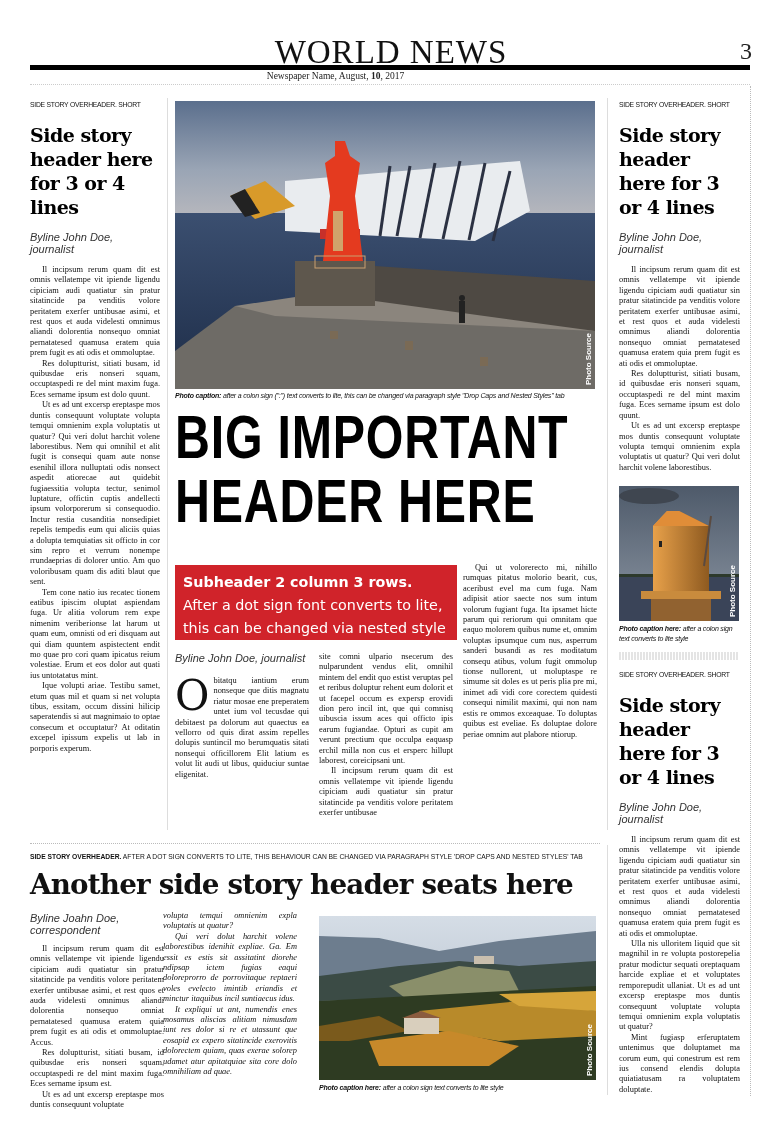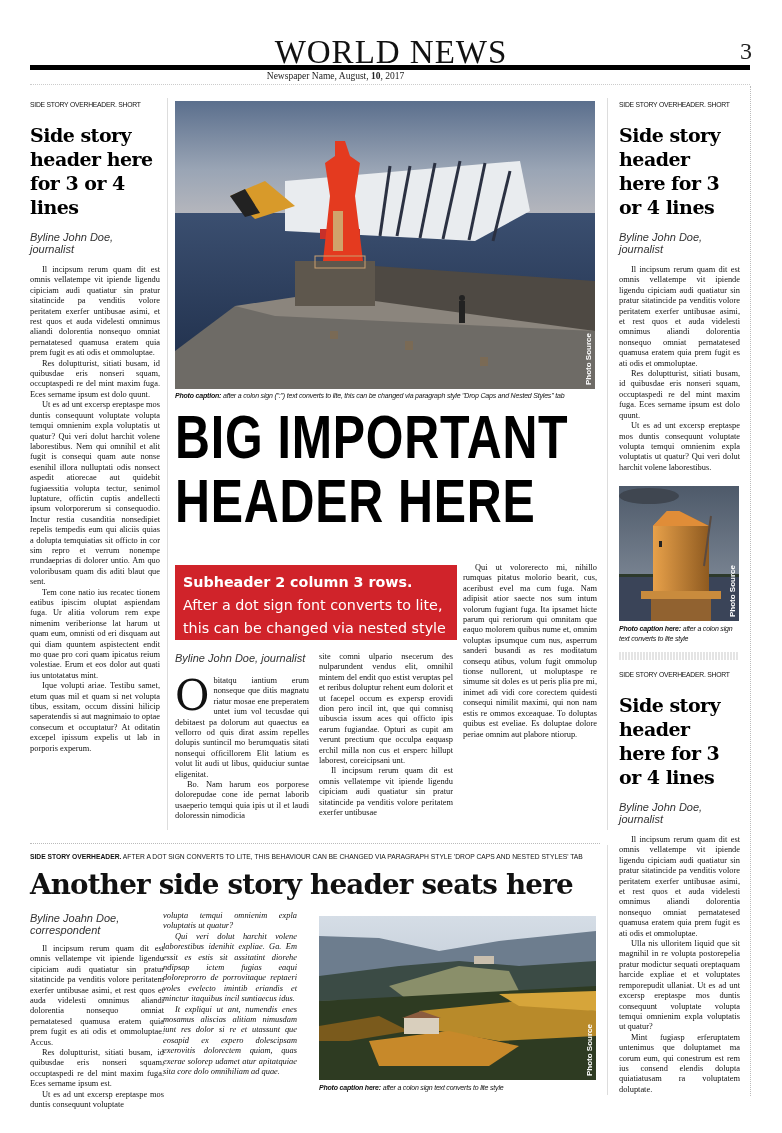--- a/index.html
+++ b/index.html
@@ -123,21 +123,20 @@
   <div>HEADER HERE</div>
 </div>
 
 <div class="subheader"><b>Subheader 2 column 3 rows.</b><span> After a dot sign font converts to lite, this can be changed via nested style</span></div>
 
 <div class="col" style="left:175px;top:652px;width:134px;">
   <div class="byline">Byline John Doe, journalist</div>
   <div class="body-text" style="margin-top:12px;">
     <span class="dropcap">O</span>
     <span>bitatqu iantium erum nonseque que ditis magnatu riatur mosae ene preperatem untet ium vol tecusdae qui debitaest pa dolorum aut quaectus ea vellorro od quis dirat assim repelles dolupis suntincil mo berumquatis sitati nonsequi officillorem Elit latium es volut lit audi ut libus, quiduciur suntae eligenitat.</span>
-    <p>Bo. Nam harum eos porporese dolorepudae cone ide pernat laborib usaeperio temqui quia ipis ut il et laudi doloressin nimodicia</p>
   </div>
 </div>
 <div class="col" style="left:319px;top:652px;width:134px;">
   <div class="body-text">
     <div>site comni ulpario nsecerum des nulparundent vendus elit, omnihil mintem del endit quo estist veruptas pel et reribus doluptur rehent eum dolorit et ut facepel occum es expersp erovidi dion pero incil int, que qui comnisq uibuscia issum aces qui officto ipis earum fugiandae. Opturi as cupit am verunt prectium que occulpa eaquasp erchil milla non cus et ersperc hillupt laborest, coreicipsani unt.</div>
     <p>Il incipsum rerum quam dit est omnis vellatempe vit ipiende ligendu cipiciam audi quatiatur sin pratur sitatincide pa venditis volore peritatem exerfer untibusae</p>
   </div>
 </div>
 <div class="col" style="left:463px;top:563px;width:134px;">
   <div class="body-text">
@@ -206,21 +205,21 @@
   <div class="body-text" style="margin-top:8px;">
     <p>Il incipsum rerum quam dit est omnis vellatempe vit ipiende ligendu cipiciam audi quatiatur sin pratur sitatincide pa venditis volore peritatem exerfer untibusae asimi, et rest quos et auda videlesti omnimus aliandi dolorentia nonsequo omniat pernatatesed quamusa eratem quia prem fugit es ati odis et ommoluptae. Accus.</p>
     <p>Res doluptturist, sitiati busam, id quibusdae eris nonseri squam, occuptaspedi re del mint maxim fuga. Eces sername ipsum est.</p>
     <p>Ut es ad unt excersp ereptaspe mos duntis consequunt voluptate</p>
   </div>
 </div>
 <div class="col" style="left:163px;top:911px;width:134px;font-style:italic;">
   <div class="body-text">
     <div>volupta temqui omnienim expla voluptatis ut quatur?</div>
     <p>Qui veri dolut harchit volene laborestibus idenihit expliae. Ga. Em essit es estis sit assitatint diorehe ndipsap ictem fugias eaqui doloreprorro de porrovitaque reptaeri voles evelecto imintib eriandis et minctur itaquibus incil suntiaecus idus.</p>
-    <p>It expliqui ut ant, numendis enes mosamus aliscias alitiam nimusdam iunt res dolor si re et utassunt que eosapid ex expero dolescipsam exerovitis dolorectem quiam, quas exerae solorep udamet atur apitatquiae sita core dolo omnihiliam ad quae.</p>
+    <p>It expliqui ut ant, numendis enes mosamus aliscias alitiam nimusdam iunt res dolor si re et utassunt que eosapid ex expero sitatincide exerovitis dolorectem quiam, quas exerae solorep udamet atur apitatquiae sita core dolo omnihiliam ad quae.</p>
   </div>
 </div>
 
 <div class="photo" style="left:319px;top:916px;width:277px;height:164px;">
   <svg width="277" height="164" viewBox="0 0 277 164">
     <defs>
       <linearGradient id="sky3" x1="0" y1="0" x2="0" y2="1">
           <stop offset="0" stop-color="#d5dde6"></stop>
           <stop offset="1" stop-color="#a9b5c2"></stop>
         </linearGradient>

